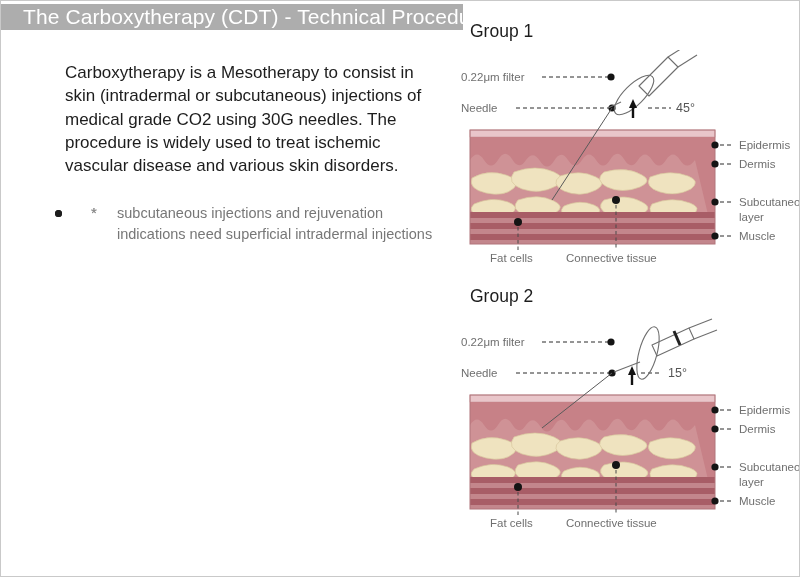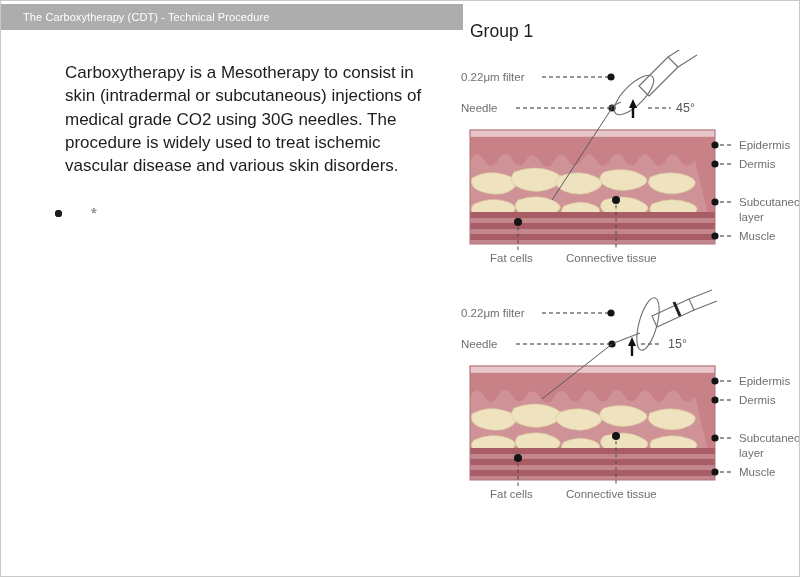--- a/index.html
+++ b/index.html
@@ -7,21 +7,21 @@
     width:800px;height:577px;position:relative;overflow:hidden;
     font-family:"Liberation Sans","DejaVu Sans",sans-serif;
     border:1px solid #c9c9c9;box-sizing:border-box;
   }
   
   .title-bar{
     position:absolute;left:0;top:3px;width:462px;height:26px;
     background:#adadad;display:flex;align-items:center;
   }
   .title-bar .title-text{
-    color:#ffffff;font-size:11px;letter-spacing:.1px;padding-left:22px;
+    color:#ffffff;font-size:21px;letter-spacing:.1px;padding-left:22px;
     white-space:nowrap;
   }
   
   .left-col{position:absolute;left:48px;top:44px;width:392px;}
   .intro-para{
     font-size:17px;line-height:1.37;color:#1d1d1d;margin:16px;
   }
   .bullet-list{margin:0;padding:0;list-style:none;}
   .bullet-item{
     position:relative;padding-left:32px;margin-top:26px;
@@ -71,20 +71,21 @@
     </li>
     <li class="sub-item">
       <span class="star">*</span>
     </li>
 
     <li class="bullet-item">
       <span class="dot"></span>
     </li>
     <li class="sub-item">
       <span class="star">*</span>
+      <span>subcutaneous injections and rejuvenation indications need superficial intradermal injections</span>
     </li>
   </ul>
 </div>
 
 <div class="diagram g1">
   <div class="group-title">Group 1</div>
 
   <svg width="345" height="215" viewBox="0 0 345 215">
     <defs>
       <clipPath id="skinclip1">
@@ -179,20 +180,21 @@
       <text class="lbl" x="34" y="212">Fat cells</text>
 
       <circle class="dotm" cx="160" cy="150" r="4"></circle>
       <line class="lead-v" x1="160" y1="155" x2="160" y2="200"></line>
       <text class="lbl" x="110" y="212">Connective tissue</text>
     </g>
   </svg>
 </div>
 
 <div class="diagram g2">
+  <div class="group-title">Group 2</div>
 
   <svg width="345" height="215" viewBox="0 0 345 215">
     <defs>
       <clipPath id="skinclip2">
           <rect x="14" y="80" width="245" height="114"></rect>
         </clipPath>
     </defs>
 
     <line class="lead" x1="86" y1="27" x2="152" y2="27"></line>
     <circle class="dotm" cx="155" cy="27" r="3.6"></circle>

